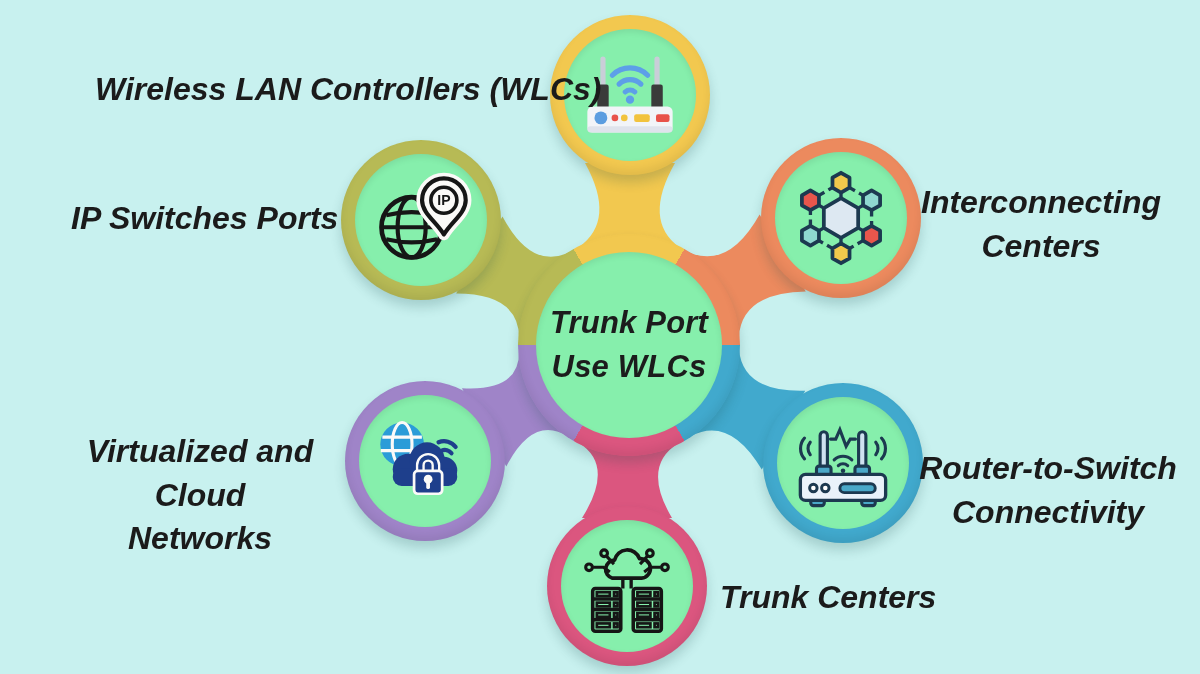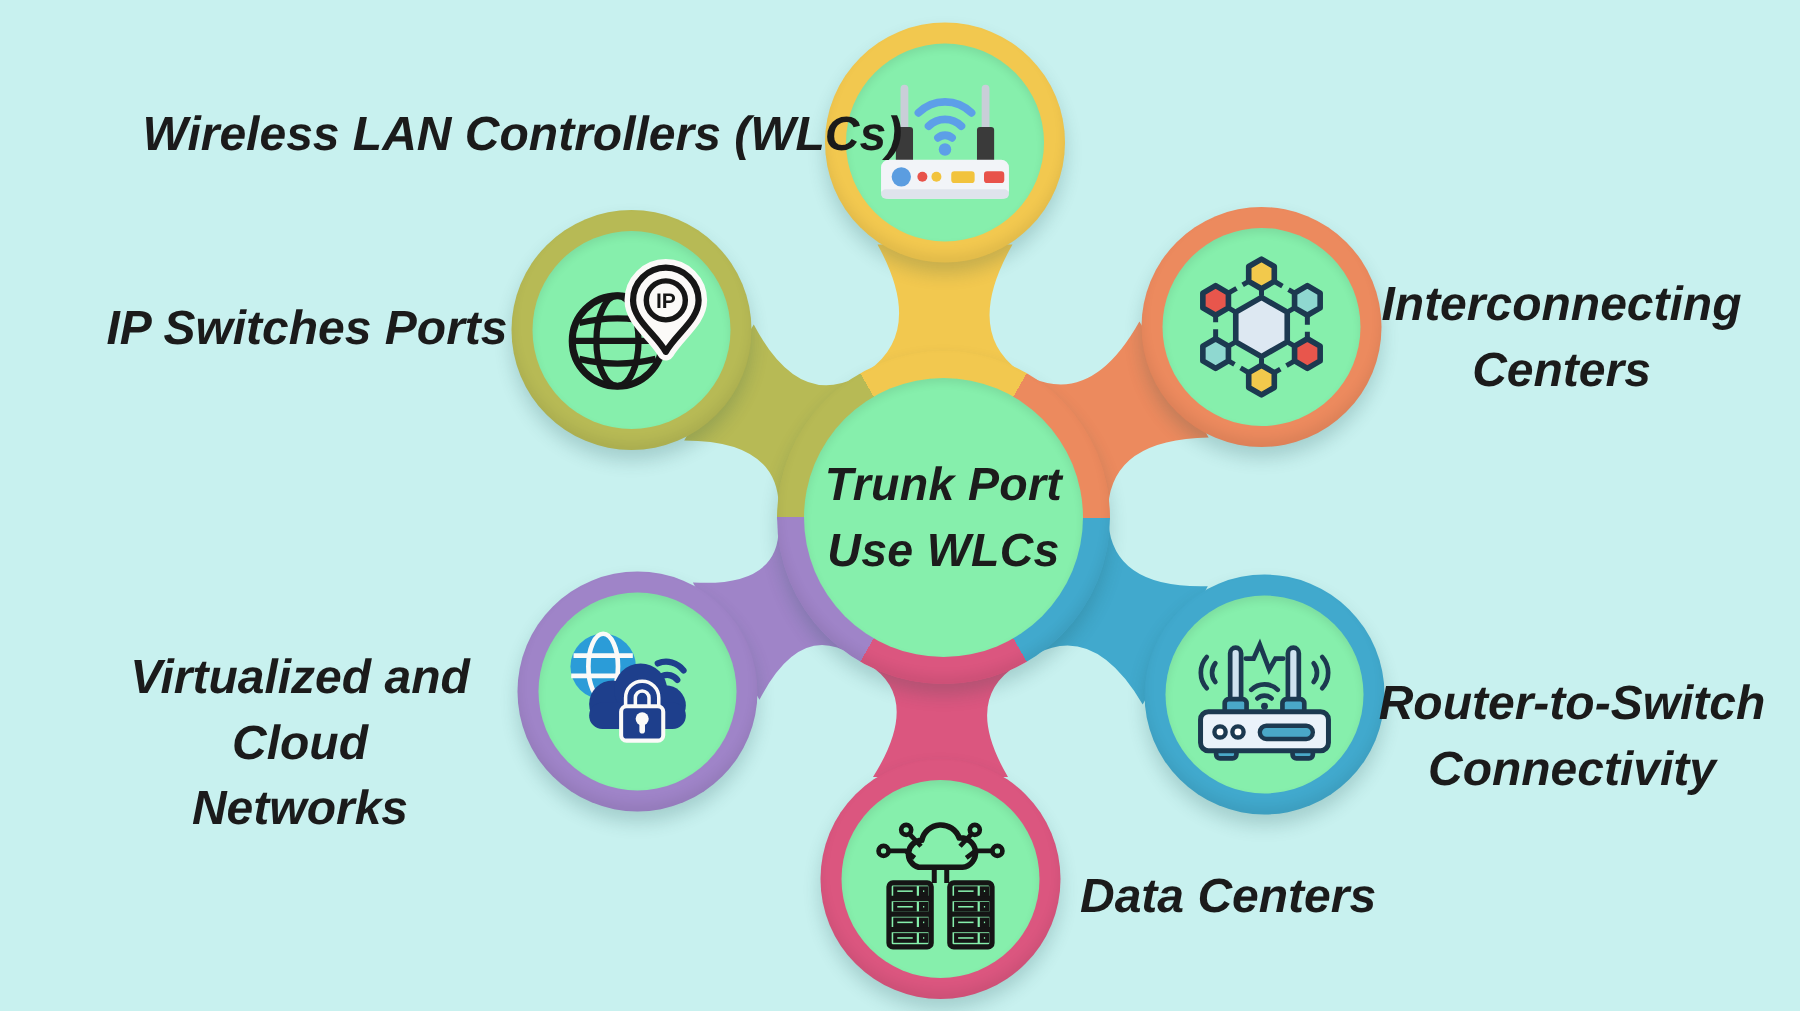--- a/index.html
+++ b/index.html
@@ -239,17 +239,17 @@
           <circle cx="72" cy="31" r="12.5" stroke-width="3.5"></circle>
           <text x="72" y="36" font-size="13.5" font-weight="bold" text-anchor="middle" fill="#161616" stroke="none" font-family="Liberation Sans, DejaVu Sans, sans-serif">IP</text>
         </svg>
       </div>
     </div>
   </div>
 
   <div class="label" style="left:95px;top:68px;">Wireless LAN Controllers (WLCs)</div>
   <div class="label center" style="left:915px;top:181px;width:252px;">Interconnecting Centers</div>
   <div class="label center" style="left:912px;top:427px;width:272px;margin-top:20px;">Router-to-Switch Connectivity</div>
-  <div class="label" style="left:720px;top:576px;">Data Centers</div>
+  <div class="label" style="left:720px;top:576px;">Trunk Centers</div>
   <div class="label center" style="left:80px;top:430px;width:240px;">Virtualized and Cloud Networks</div>
   <div class="label" style="left:71px;top:197px;">IP Switches Ports</div>
 
 </div>
 
 </body></html>

